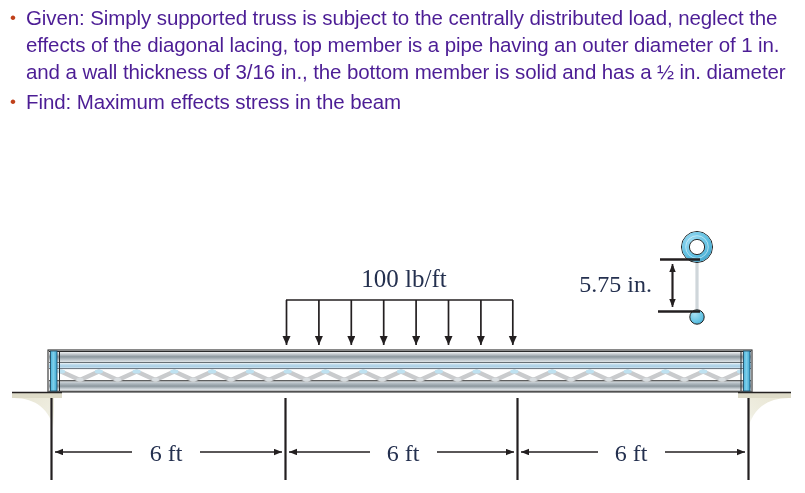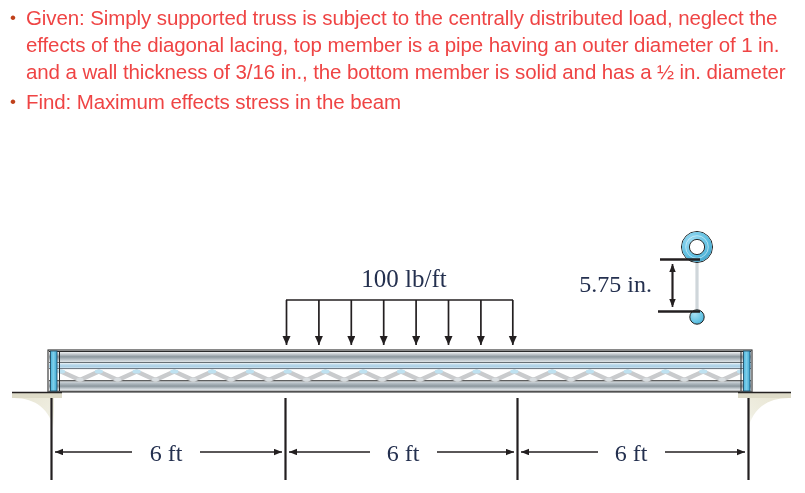--- a/index.html
+++ b/index.html
@@ -36,21 +36,21 @@
     color: #c0401a;
     font-size: 17px;
     line-height: 27px;
     user-select: none;
   }
   .bullet-body {
     flex: 1 1 auto;
     padding-right: 18px;
     font-size: 20.5px;
     line-height: 27.2px;
-    color: #ef4444;
+    color: #4c1d95;
     font-family: "Liberation Sans", sans-serif;
     letter-spacing: -0.1px;
   }
 
   
   #figure {
     position: absolute;
     left: 0;
     top: 0;
     width: 805px;

